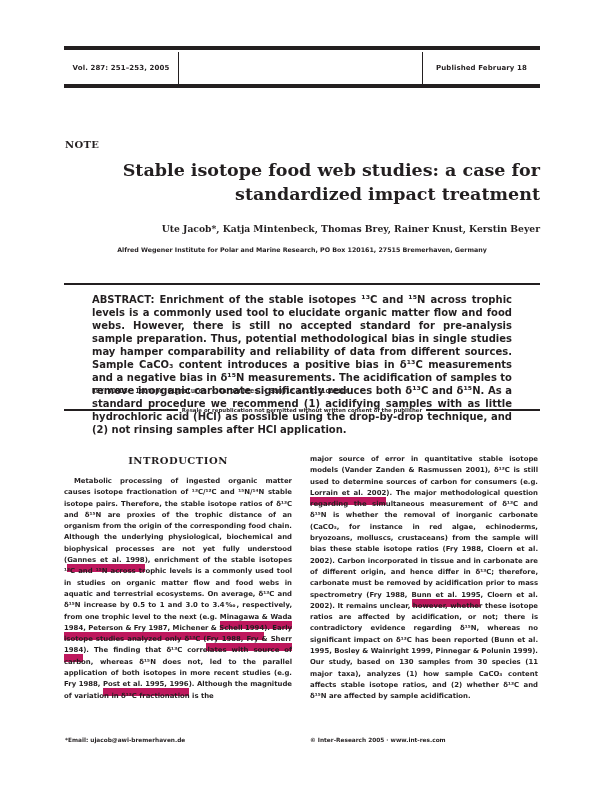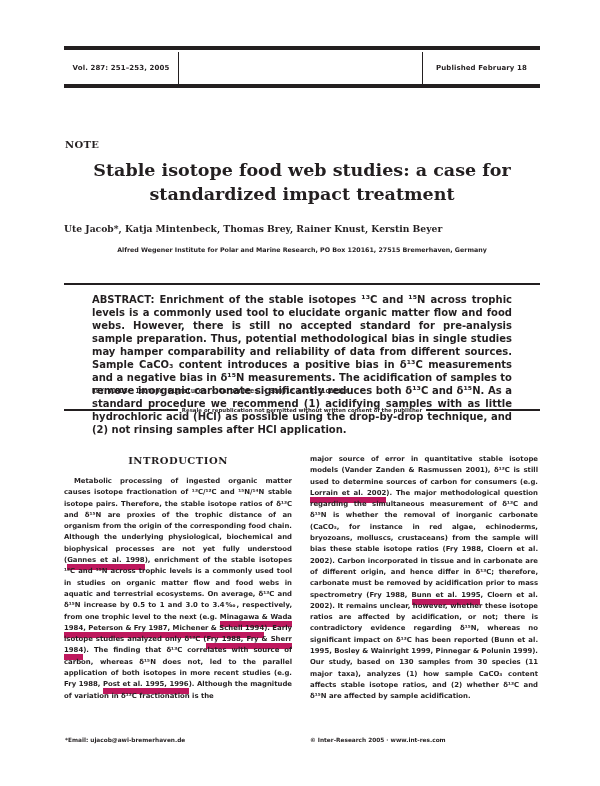--- a/index.html
+++ b/index.html
@@ -2,37 +2,37 @@
 <html><head>
 <meta charset="utf-8">
 <style>
   html,body{margin:0;padding:0;background:#ffffff;}
   body{width:600px;height:786px;position:relative;overflow:hidden;font-family:"DejaVu Serif",serif;color:#231f20;}
   .page{position:absolute;left:0;top:0;width:600px;height:652px;}
   .hdr-rule{position:absolute;left:64px;width:476px;height:4px;background:#231f20;}
   .hdr-cell{position:absolute;top:52px;height:32px;display:flex;align-items:center;justify-content:center;text-align:center;font-family:"DejaVu Sans",sans-serif;font-weight:bold;font-size:7px;line-height:9px;letter-spacing:0.1px;}
   .hdr-sep{position:absolute;top:52px;width:1px;height:32px;background:#231f20;}
   .note{position:absolute;left:65px;top:127px;font-family:"DejaVu Serif",serif;font-weight:bold;font-size:10px;letter-spacing:0.3px;margin-top:12px;}
-  .title{position:absolute;left:64px;width:476px;top:158px;text-align:center;font-family:"DejaVu Serif",serif;font-weight:bold;font-size:17.5px;line-height:24px;color:#231f20;}
-  .authors{position:absolute;left:64px;width:476px;top:223px;text-align:left;font-family:"DejaVu Serif",serif;font-weight:bold;font-size:9.2px;}
+  .title{position:absolute;left:64px;width:476px;top:158px;text-align:right;font-family:"DejaVu Serif",serif;font-weight:bold;font-size:17.5px;line-height:24px;color:#231f20;}
+  .authors{position:absolute;left:64px;width:476px;top:223px;text-align:right;font-family:"DejaVu Serif",serif;font-weight:bold;font-size:9.2px;}
   .affil{position:absolute;left:64px;width:476px;top:246px;text-align:center;font-family:"DejaVu Sans",sans-serif;font-weight:bold;font-size:6.3px;}
   .rule{position:absolute;left:64px;width:476px;height:2px;background:#231f20;}
   .abstract{position:absolute;left:92px;width:420px;top:293px;font-family:"DejaVu Sans",sans-serif;font-weight:bold;font-size:10px;line-height:13px;text-align:justify;}
   .abstract .lbl{font-weight:bold;}
   .keywords{position:absolute;left:92px;width:420px;top:388px;font-family:Liberation Mono, monospace;font-weight:bold;font-size:6.6px;}
   .resale{position:absolute;left:64px;width:476px;top:405px;height:10px;display:flex;align-items:center;}
   .resale .line{flex:1;height:2px;background:#231f20;}
   .resale .txt{padding:0 4px;font-family:"DejaVu Sans",sans-serif;font-weight:bold;font-size:5.4px;white-space:nowrap;}
   .col{position:absolute;font-family:"DejaVu Sans",sans-serif;font-weight:bold;font-size:6.9px;line-height:11.3px;text-align:justify;}
   .col.left{left:64px;width:228px;top:476px;}
   .col.right{left:310px;width:228px;top:454px;}
   .sec-head{position:absolute;left:64px;width:228px;top:455px;text-align:center;font-family:"DejaVu Serif",serif;font-weight:bold;font-size:10px;letter-spacing:0.5px;}
   .col p{margin:0;text-indent:10px;}
   .col.right p{text-indent:0;}
-  .cite{border-bottom:6px solid #be185d;padding-bottom:0;}
+  .cite{border-bottom:8px solid #be185d;padding-bottom:0;}
   .footnote{position:absolute;left:65px;top:737px;font-family:"DejaVu Sans",sans-serif;font-weight:bold;font-size:5.8px;}
   .copyright{position:absolute;left:310px;top:737px;font-family:"DejaVu Sans",sans-serif;font-weight:bold;font-size:5.8px;}
 </style>
 </head>
 <body>
 
 <div class="page">
 
   <div class="hdr-rule" style="top:46px;"></div>
   <div class="hdr-cell" style="left:64px;width:114px;">Vol. 287: 251–253, 2005</div>

